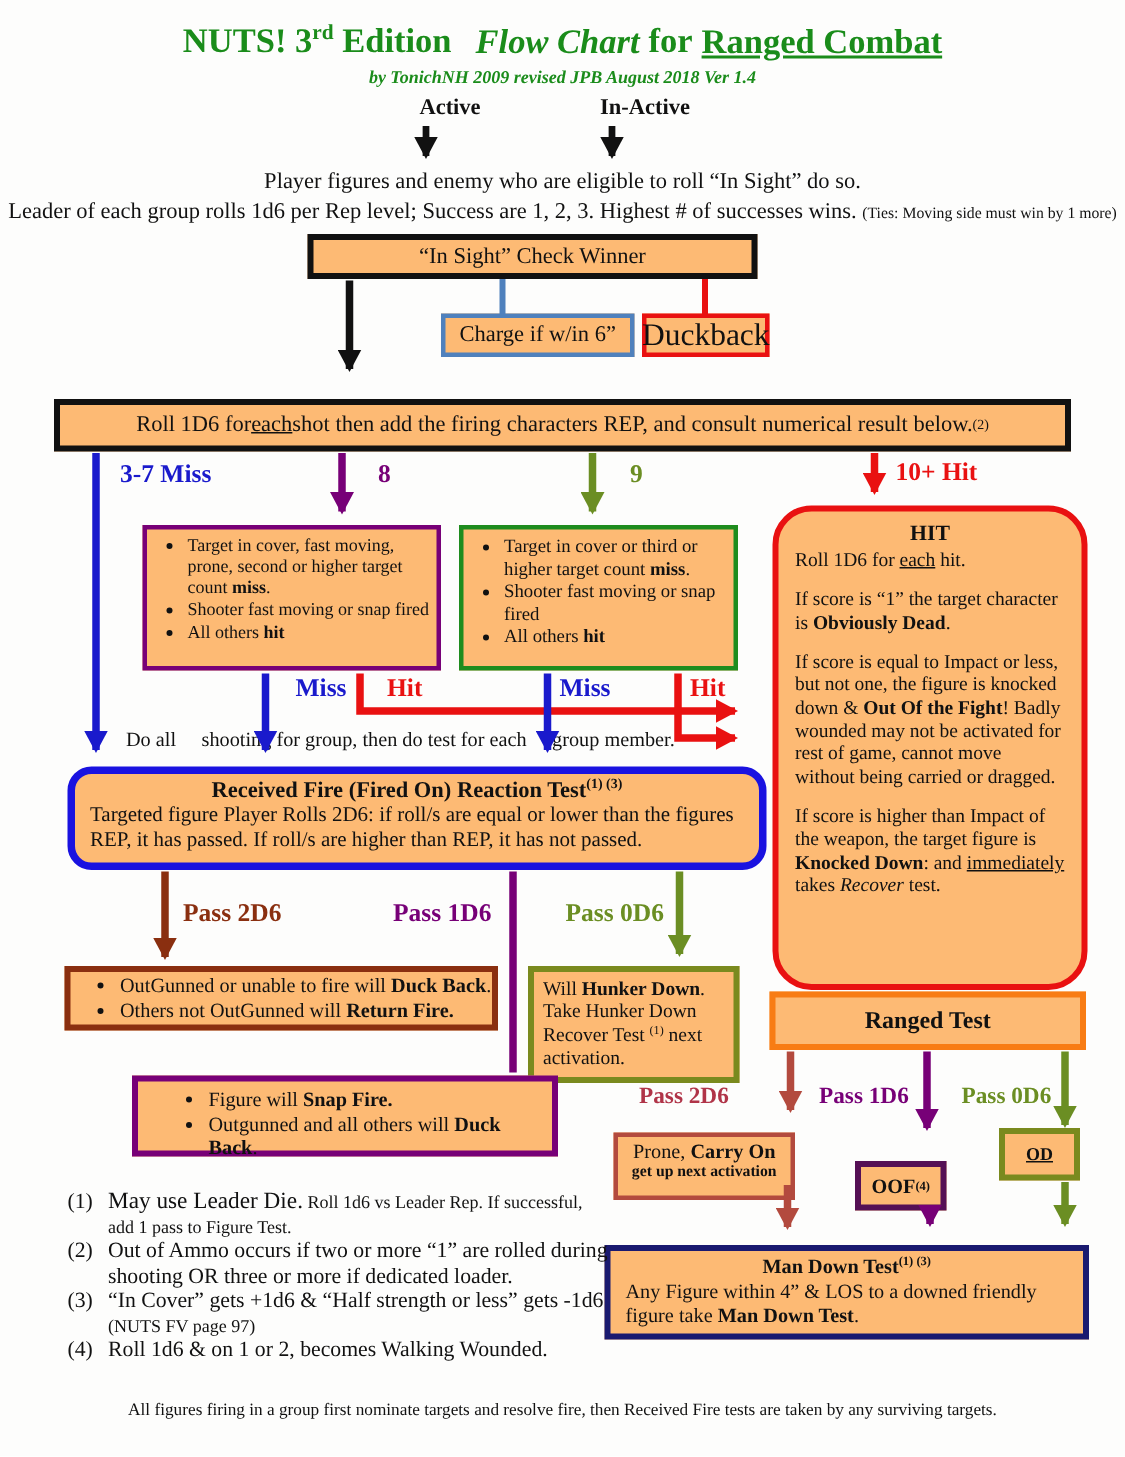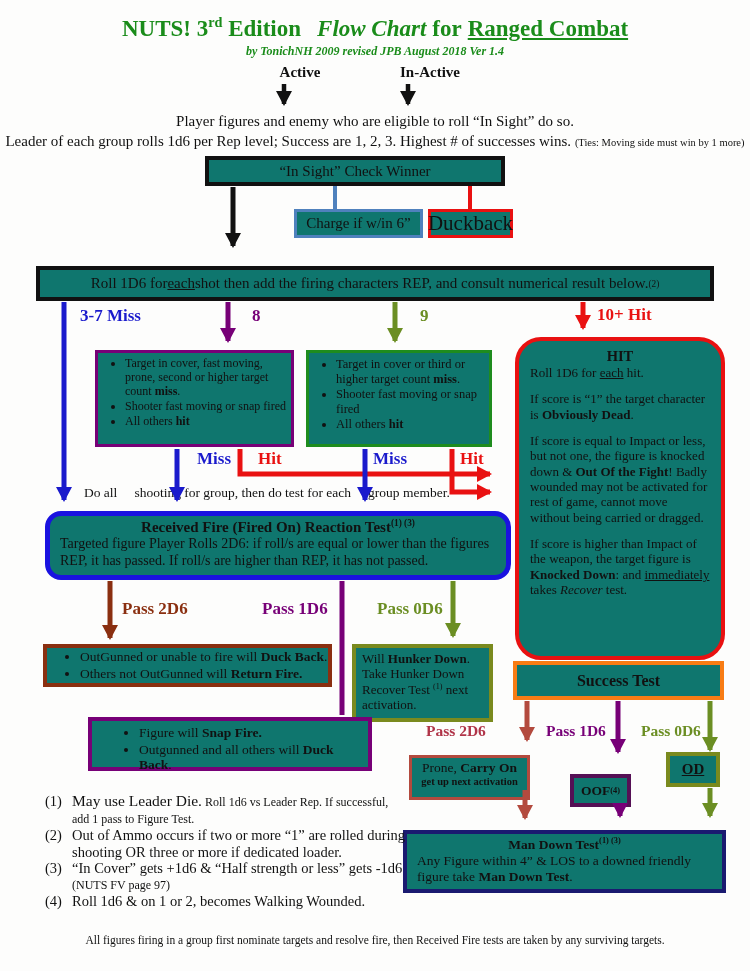--- a/index.html
+++ b/index.html
@@ -13,21 +13,21 @@
   .title em{margin:0 6px 0 16px;}
   .title .u{margin-left:6px;}
   .subtitle{left:0;top:44px;width:750px;text-align:center;font-size:12px;font-weight:bold;color:#1a8c1a;font-style:italic;}
   .side-lbl{top:64px;font-size:15px;font-weight:bold;}
   .lbl-active{left:255px;width:90px;text-align:center;}
   .lbl-inactive{left:380px;width:100px;text-align:center;}
   .line1{left:0;top:113px;width:750px;text-align:center;font-size:15px;}
   .line2{left:0;top:133px;width:750px;text-align:center;font-size:15px;}
   .line2 .sm2{font-size:10.5px;}
   
-  .bx{position:absolute;background:#0f766e;box-sizing:border-box;}
+  .bx{position:absolute;background:#fdba74;box-sizing:border-box;}
   .flexc{display:flex;align-items:center;justify-content:center;}
   .insight{left:205px;top:156px;width:300px;height:30px;border:4px solid #111;font-size:15px;}
   .charge{left:273px;top:209px;width:129px;height:29px;border:3.5px solid #4f81bd;font-size:15px;margin-left:21px;}
   .duckback{left:428px;top:209px;width:85px;height:29px;border:3.5px solid #e91111;font-size:21px;}
   .fire-line{left:60px;top:240px;width:520px;text-align:center;font-size:15px;}
   .rollbar{left:36px;top:266px;width:678px;height:35px;border:4px solid #111;font-size:15px;}
   
   .lbl{position:absolute;font-weight:bold;font-size:17px;}
   .c-blue{color:#1a1acc;} .c-red{color:#e91111;} .c-purple{color:#770077;}
   .c-olive{color:#6b8e23;} .c-brown{color:#8a2f10;} .c-crimson{color:#b03448;}
@@ -66,21 +66,21 @@
   .recover{left:513px;top:661px;width:211px;height:39px;border:4px solid #f87c14;font-weight:bold;font-size:16px;}
   
   .lblB{position:absolute;font-weight:bold;font-size:15.5px;}
   .lbl-p2b{left:426px;top:722px;}
   .lbl-p1b{left:546px;top:722px;}
   .lbl-p0b{left:641px;top:722px;}
   .prone{left:409px;top:744px;width:121px;height:45px;border:3.5px solid #b34a3e;text-align:center;
          font-size:13.5px;line-height:1.1;padding-top:3px;margin-top:11px;}
   .prone .l2{font-weight:bold;font-size:10.5px;}
   .oof{left:570px;top:774px;width:61px;height:33px;border:4px solid #551055;font-weight:bold;font-size:13.5px;}
-  .od{left:666px;top:752px;width:54px;height:35px;border:4px solid #7a8a1e;font-weight:bold;font-size:15px;text-decoration:underline;}
+  .od{left:666px;top:752px;width:54px;height:35px;border:4px solid #7a8a1e;font-weight:bold;font-size:12px;text-decoration:underline;}
   .mandown{left:403px;top:830px;width:323px;height:63px;border:4px solid #1a1a70;font-size:13.5px;padding:2px 10px;line-height:1.2;}
   .md-title{text-align:center;font-weight:bold;}
   
   .footnotes{left:45px;top:793px;width:362px;font-size:14.5px;line-height:16.5px;}
   .fn .num{display:inline-block;width:27px;}
   .fn.cont{padding-left:27px;}
   .fn .big{font-size:15.5px;}
   .fn .sm{font-size:12px;}
   .fn.sm{font-size:12px;}
   .footer{left:0;top:934px;width:750px;text-align:center;font-size:11.5px;}
@@ -163,21 +163,21 @@
     </ul>
   </div>
   <div class="bx hunker"><span>Will </span><b>Hunker Down</b><span>. Take Hunker Down Recover Test </span><sup>(1)</sup><span> next activation.</span></div>
   <div class="bx snapfire">
     <ul>
       <li><span>Figure will </span><b>Snap Fire.</b></li>
       <li><span>Outgunned and all others will </span><b>Duck Back</b><span>.</span></li>
     </ul>
   </div>
 
-  <div class="bx flexc recover">Success Test</div>
+  <div class="bx flexc recover">Ranged Test</div>
 
   <div class="lblB c-crimson lbl-p2b">Pass 2D6</div>
   <div class="lblB c-purple lbl-p1b">Pass 1D6</div>
   <div class="lblB c-olive lbl-p0b">Pass 0D6</div>
 
   <div class="bx prone">
     <div><span>Prone, </span><b>Carry On</b></div>
     <div class="l2">get up next activation</div>
   </div>
   <div class="bx flexc oof">

